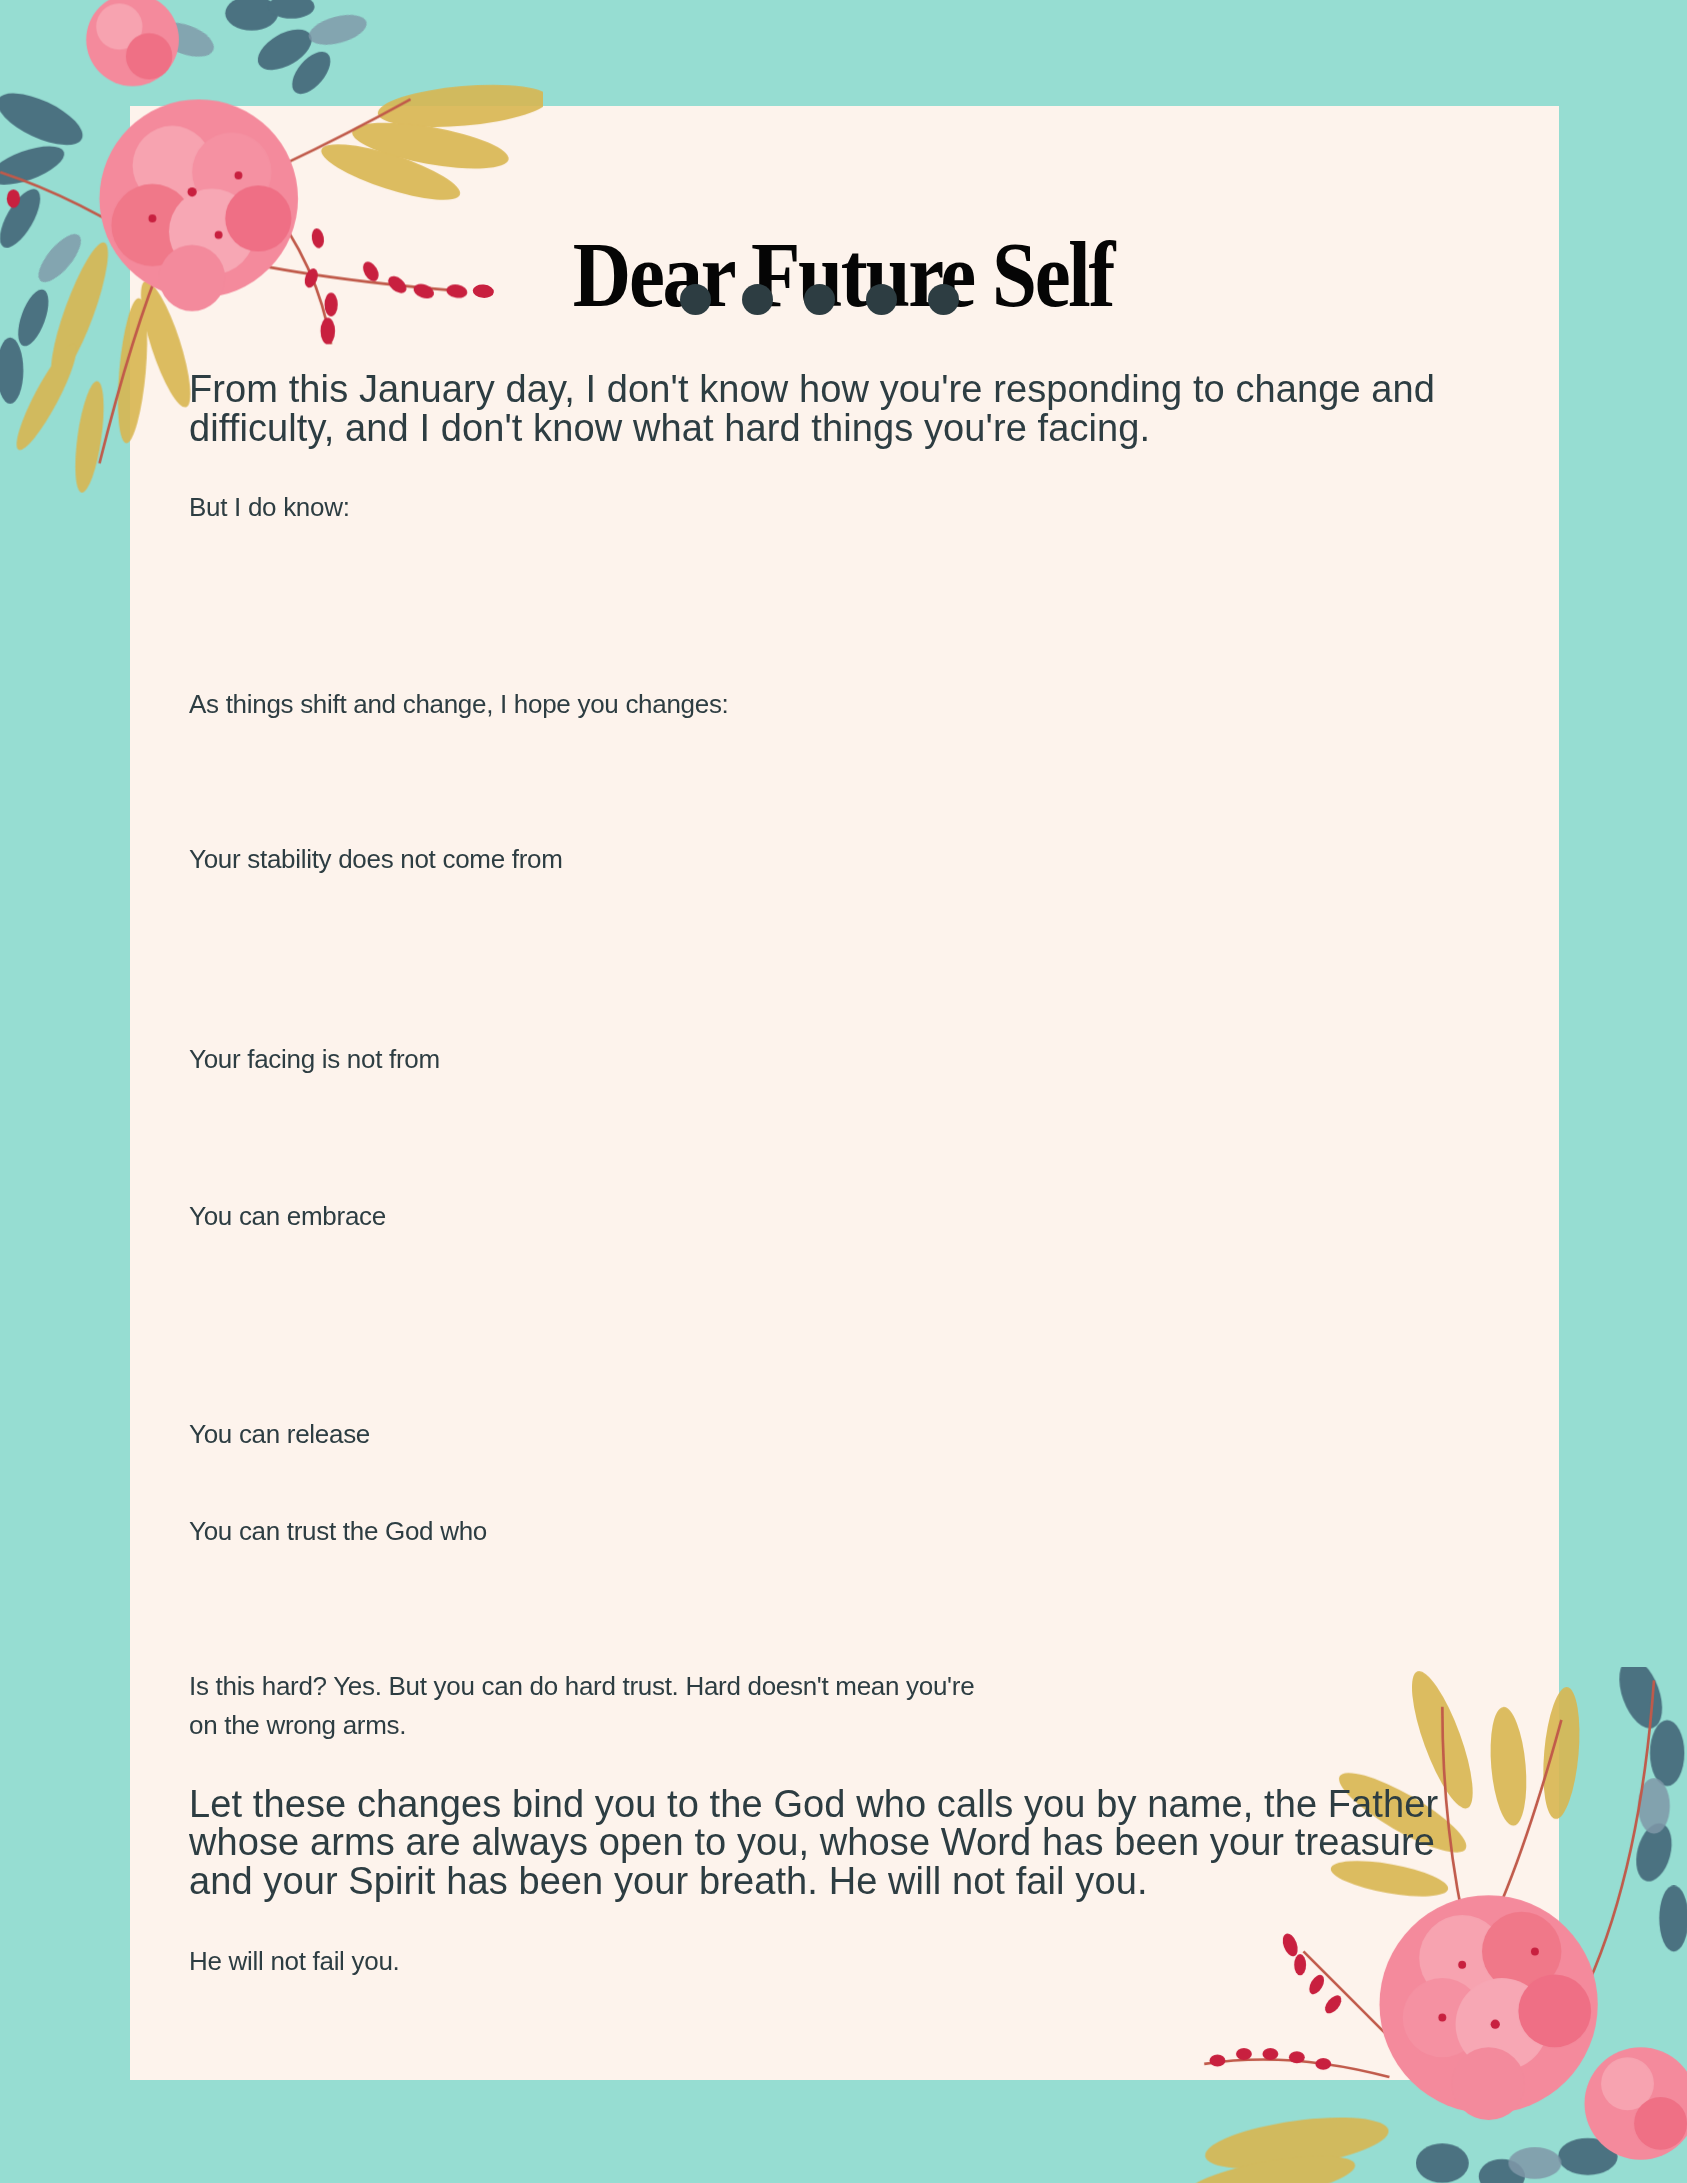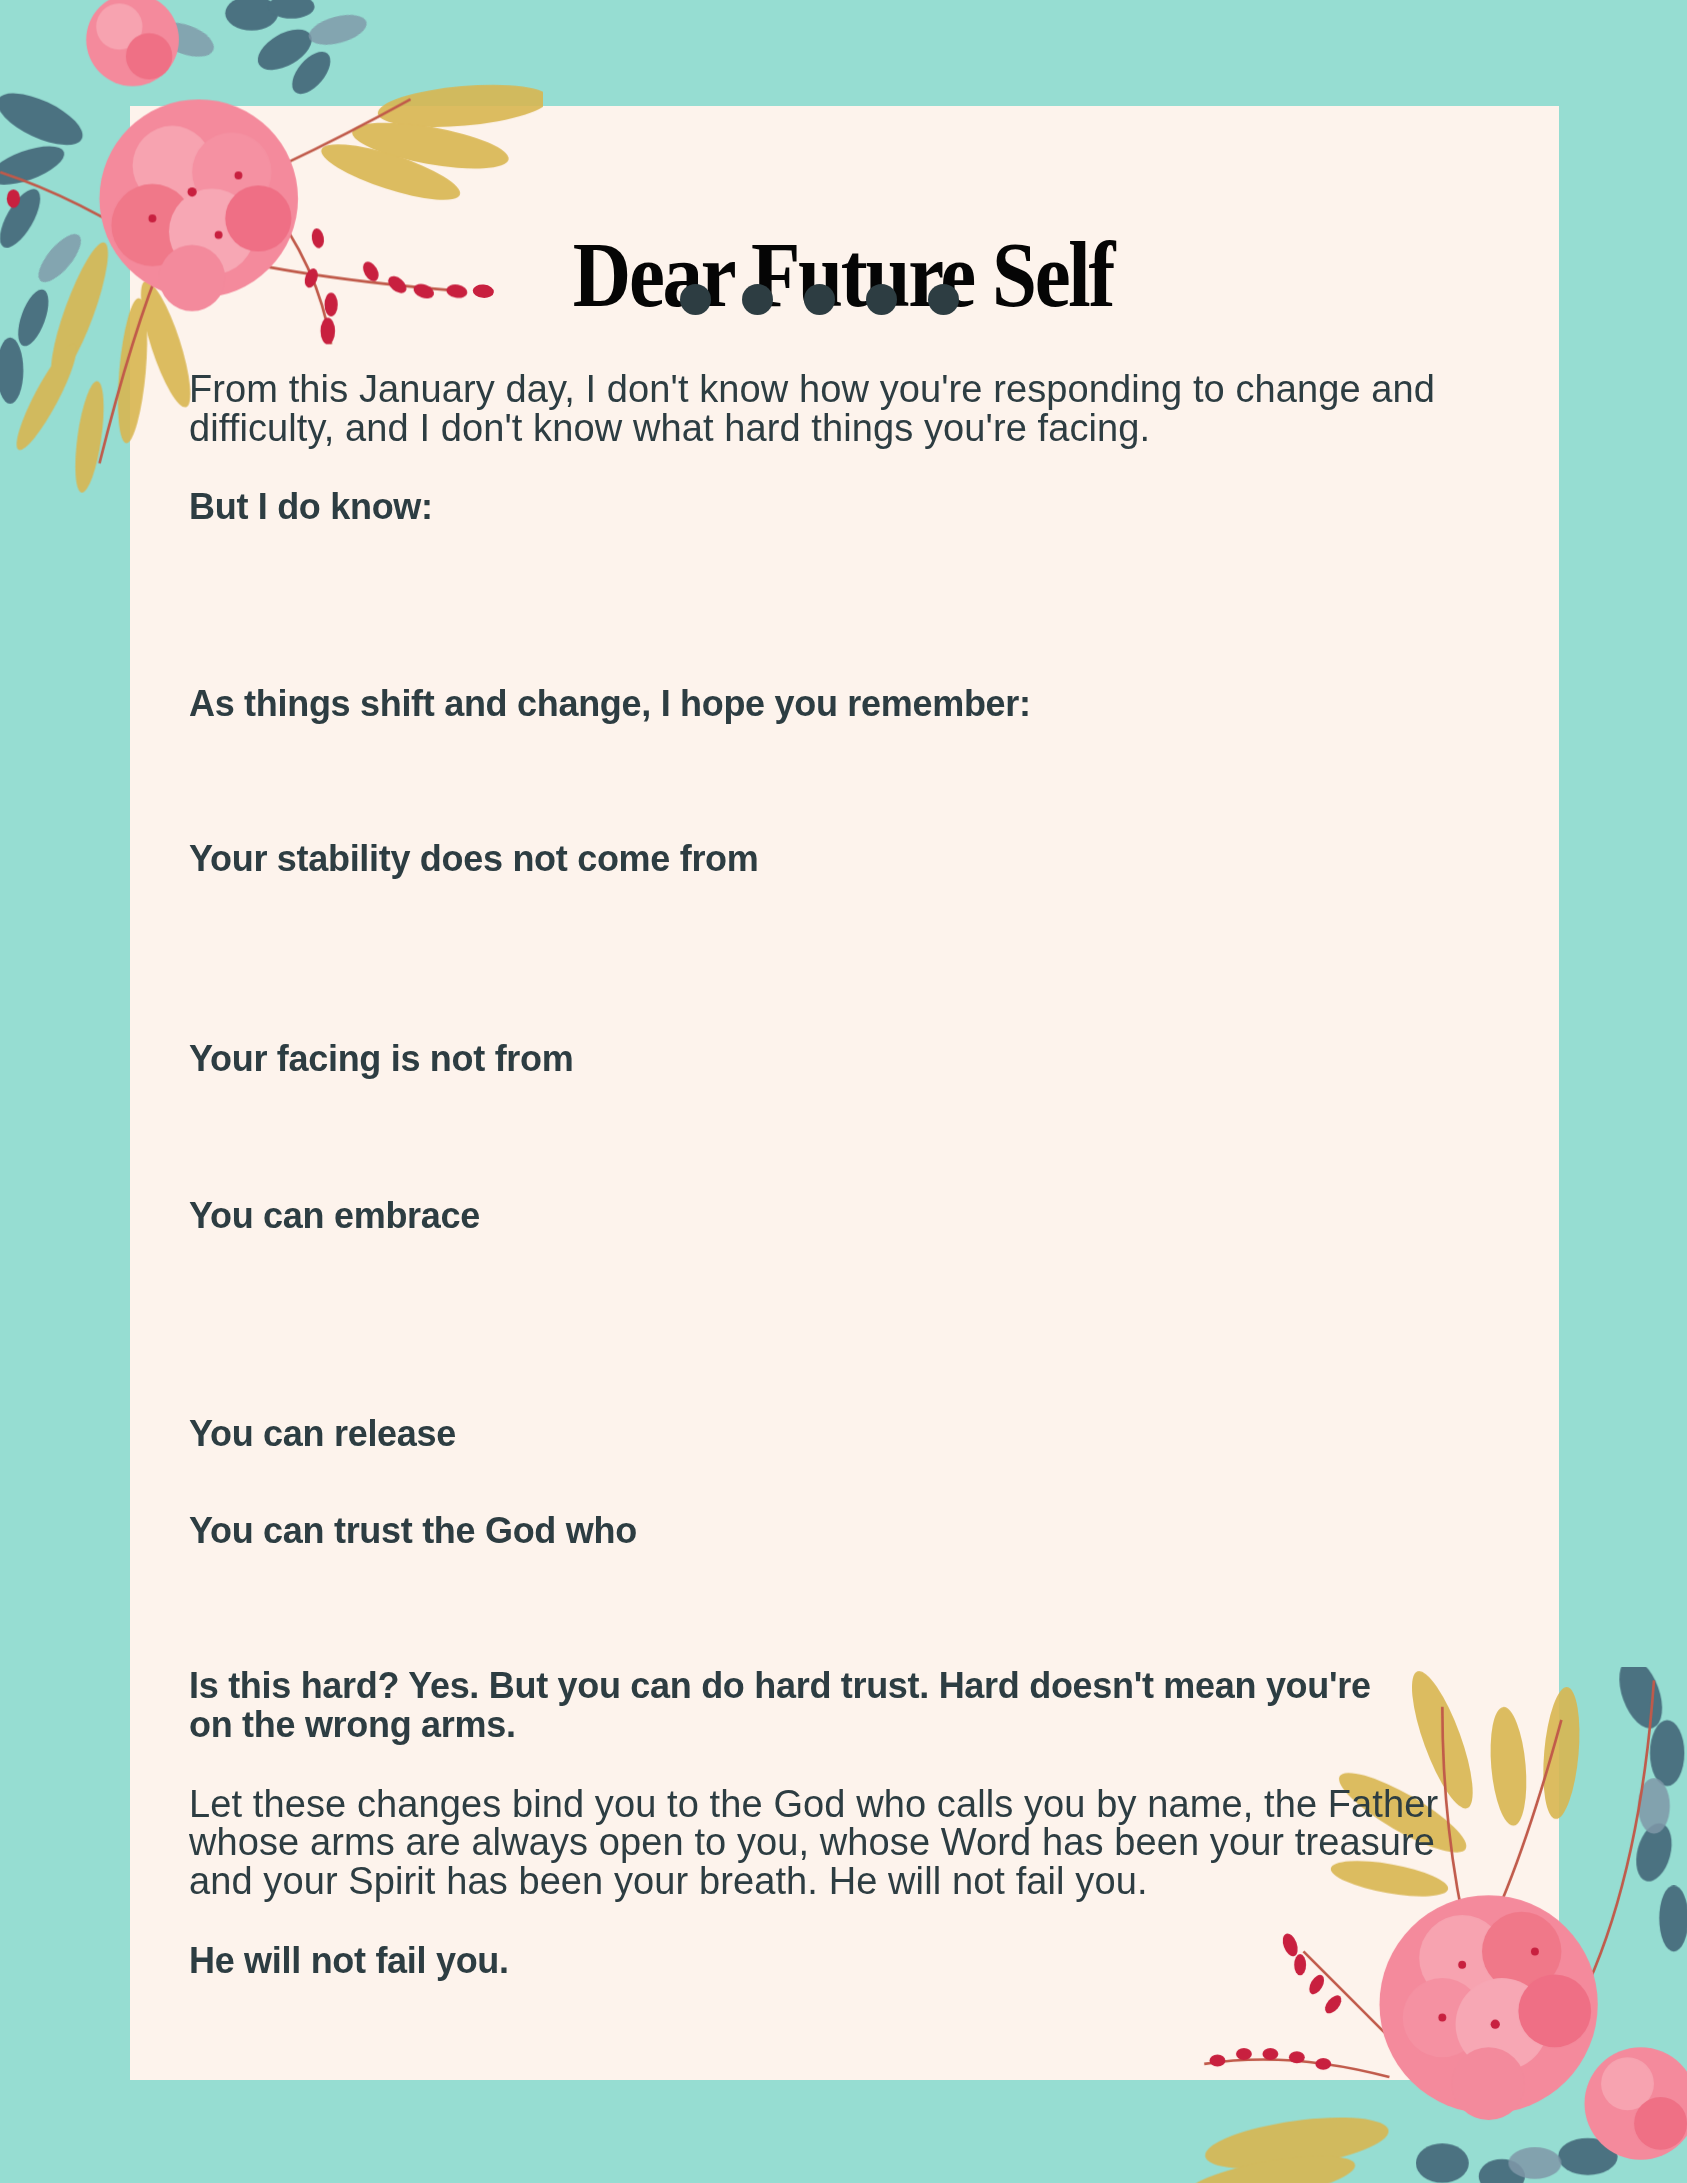--- a/index.html
+++ b/index.html
@@ -32,21 +32,21 @@
     position: absolute; left: 680px; top: 284px;
     display: flex; gap: 31px;
   }
   .dot { width: 31px; height: 31px; border-radius: 50%; background: #2d3d42; }
 
   .t {
     position: absolute; left: 189px; margin: 0;
     color: #2d3d42; white-space: nowrap;
   }
   .reg { font-size: 38px; line-height: 38px; font-weight: 400; letter-spacing: 0.1px; }
-  .bold { font-size: 36px; line-height: 38px; font-weight: 700; letter-spacing: -0.3px; }
+  .bold { font-size: 26px; line-height: 38px; font-weight: 400; letter-spacing: -0.3px; }
 </style>
 </head>
 <body>
 
 <div class="card"></div>
 
 <svg class="floral floral-tl" viewBox="0 0 820 760">
 
   <g fill="#3e5f73" opacity="0.85">
     <ellipse cx="60" cy="180" rx="70" ry="28" transform="rotate(25 60 180)"></ellipse>
@@ -185,21 +185,21 @@
   <span class="dot"></span>
   <span class="dot"></span>
   <span class="dot"></span>
   <span class="dot"></span>
 </div>
 
 <p class="t reg" style="top:370px">From this January day, I don't know how you're responding to change and</p>
 <p class="t reg" style="top:409px">difficulty, and I don't know what hard things you're facing.</p>
 
 <p class="t bold" style="top:488px">But I do know:</p>
-<p class="t bold" style="top:685px">As things shift and change, I hope you remember:</p>
+<p class="t bold" style="top:685px">As things shift and change, I hope you changes:</p>
 <p class="t bold" style="top:840px">Your stability does not come from</p>
 <p class="t bold" style="top:1040px">Your facing is not from</p>
 <p class="t bold" style="top:1197px">You can embrace</p>
 <p class="t bold" style="top:1415px">You can release</p>
 <p class="t bold" style="top:1512px">You can trust the God who</p>
 
 <p class="t bold" style="top:1667px">Is this hard? Yes. But you can do hard trust. Hard doesn't mean you're</p>
 <p class="t bold" style="top:1706px">on the wrong arms.</p>
 
 <p class="t reg" style="top:1785px">Let these changes bind you to the God who calls you by name, the Father</p>

